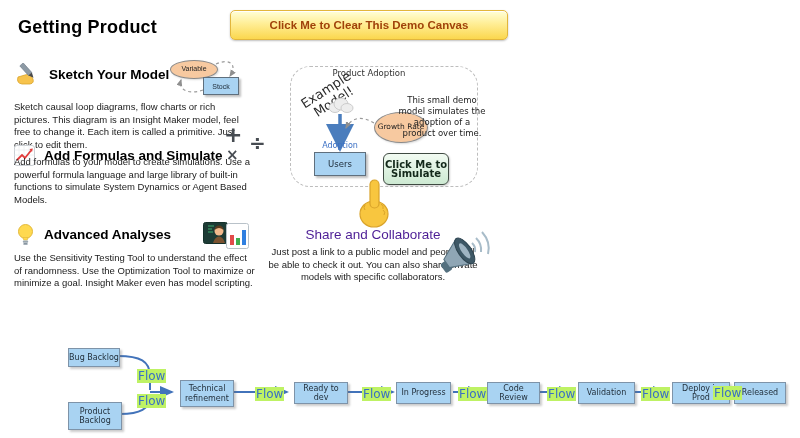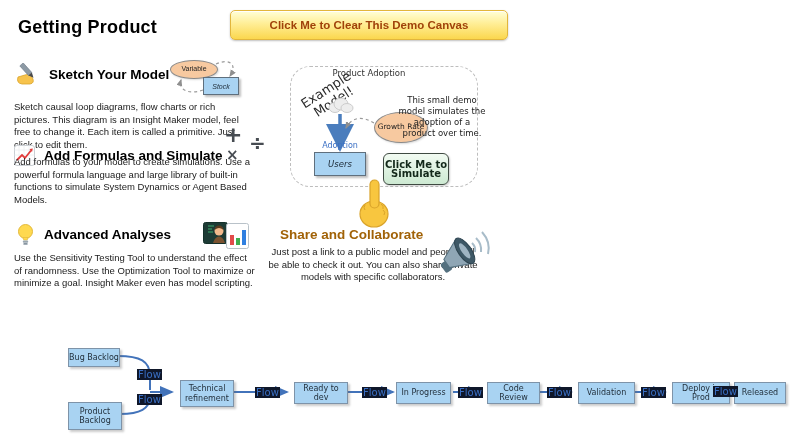--- a/index.html
+++ b/index.html
@@ -20,29 +20,29 @@
   
   .dashed-box{left:290px;top:66px;width:186px;height:119px;border:1.6px dashed #bdbdbd;border-radius:20px;}
   .model-title{left:276px;top:68px;width:186px;text-align:center;font-size:8.5px;color:#333;}
   .example-note{left:284px;top:82px;width:92px;text-align:center;font-size:13px;color:#2b2b2b;
     transform:rotate(-33deg);line-height:14px;}
   .node-ellipse{border-radius:50%;background:#f7c9a0;border:1px solid #8a8a8a;
     display:flex;align-items:center;justify-content:center;text-align:center;
     font-size:7.5px;line-height:8.5px;color:#222;box-shadow:1px 1px 2px rgba(0,0,0,.15);}
   .node-rect{background:#a9d3f2;border:1px solid #5f6f7d;display:flex;align-items:center;
     justify-content:center;text-align:center;font-size:8.5px;color:#1d2b38;
-    box-shadow:1.5px 1.5px 2px rgba(0,0,0,.25);font-style:italic;}
-  .flow-lbl{color:#3a6fc4;font-size:10px;background:#0f172a;padding:0 1px;z-index:3;}
+    box-shadow:1.5px 1.5px 2px rgba(0,0,0,.25);}
+  .flow-lbl{color:#3a6fc4;font-size:12px;background:#bef264;padding:0 1px;z-index:3;}
   .adoption-lbl{left:312px;top:141px;width:56px;text-align:center;color:#3a6fc4;font-size:8px;z-index:3;}
   .model-desc{left:397px;top:95px;width:90px;text-align:center;font-size:8.5px;line-height:11px;color:#222;}
   .simulate-btn{left:383px;top:153px;width:64px;height:30px;border:1.5px solid #3f4a42;border-radius:6px;
     background:linear-gradient(180deg,#f2fbf2,#cde9d2);display:flex;align-items:center;justify-content:center;
     text-align:center;font-size:10px;font-weight:bold;color:#13281a;line-height:9px;cursor:pointer;
     box-shadow:1px 1px 2px rgba(0,0,0,.2);z-index:2;}
-  .share-head{left:280px;top:227px;width:186px;font-size:13.5px;font-weight:bold;color:#a16207;}
+  .share-head{left:280px;top:227px;width:186px;text-align:center;font-size:13.5px;font-weight:normal;color:#4c1d95;}
   .share-text{left:268px;top:246px;width:210px;text-align:center;}
   
   .kbox{background:#a9d3f2;border:1px solid #7e93a8;box-shadow:2px 2px 2px rgba(110,110,110,.35);
     display:flex;align-items:center;justify-content:center;text-align:center;
     font-size:8px;line-height:9.5px;color:#23313d;z-index:2;}
   svg.overlay{position:absolute;left:0;top:0;width:800px;height:438px;pointer-events:none;z-index:1;}
 </style>
 </head>
 <body>
 

